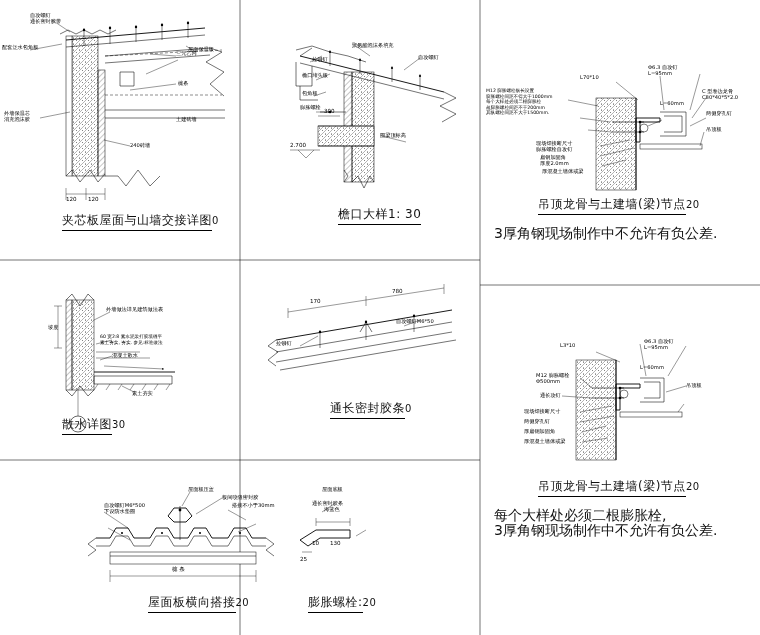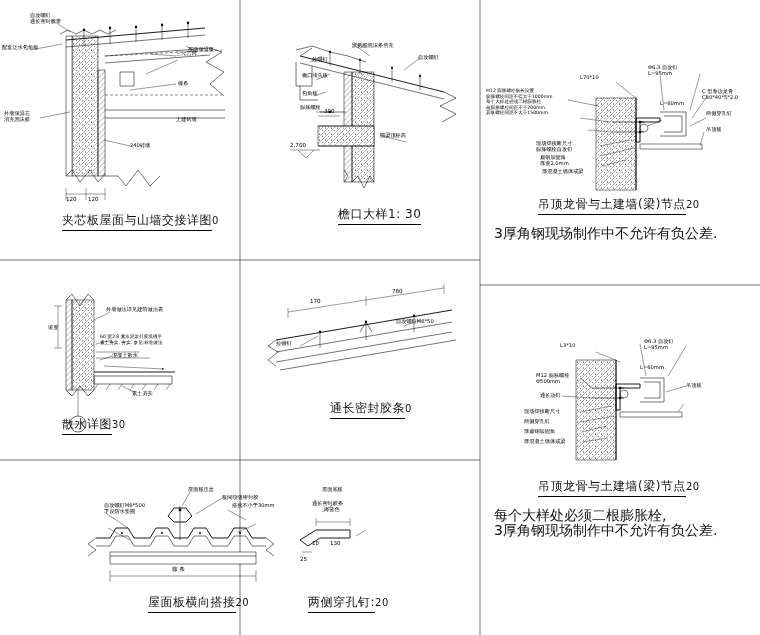--- a/index.html
+++ b/index.html
@@ -491,16 +491,16 @@
   <div class="lbl dim" style="left:172px; top:566px;">檩 条</div>
   <div class="cap" style="left:148px; top:594px;">
     <span class="main">屋面板横向搭接</span><span class="sub">20</span>
   </div>
 
   <div class="lbl" style="left:324px; top:506px;">海蓝色</div>
   <div class="lbl dim" style="left:312px; top:540px;">10</div>
   <div class="lbl dim" style="left:330px; top:540px;">130</div>
   <div class="lbl dim" style="left:300px; top:556px;">25</div>
   <div class="cap" style="left:308px; top:594px;">
-    <span class="main">两侧穿孔钉:</span><span class="sub">20</span>
+    <span class="main">膨胀螺栓:</span><span class="sub">20</span>
   </div>
 
 </div>
 
 </body></html>

